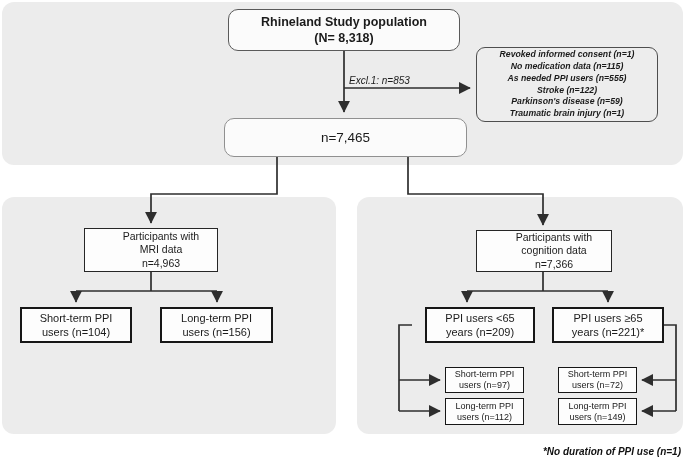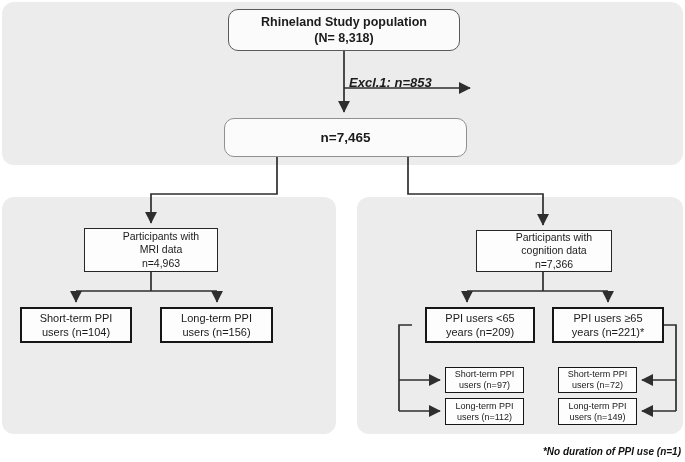--- a/index.html
+++ b/index.html
@@ -14,27 +14,27 @@
     display:flex;flex-direction:column;justify-content:center;align-items:center;
     text-align:center;
   }
   .rounded-strong{border:1.8px solid #5a5a5a;border-radius:10px;background:#fbfbfb;}
   .rounded-light{border:1.5px solid #909090;border-radius:10px;background:#fbfbfb;}
   .excl{border:1.5px solid #4e4e4e;border-radius:9px;background:#ededed;}
   .thin{border:1.6px solid #262626;background:#fdfdfd;}
   .thick{border:2.6px solid #161616;background:#fdfdfd;}
   .sub{border:1.7px solid #161616;background:#fdfdfd;}
   .t-title{font-size:12.5px;font-weight:bold;line-height:16px;}
-  .t-n{font-size:13.5px;font-weight:bold;}
+  .t-n{font-size:13.5px;font-weight:normal;}
   .t-excl{font-size:8.7px;font-weight:bold;font-style:italic;line-height:11.8px;}
   .t-header{font-size:10.5px;line-height:13.5px;padding-left:20px;}
   .t-mid{font-size:11px;line-height:14.5px;}
   .t-sub{font-size:9px;line-height:11px;}
   .excl-label{
-    position:absolute;left:349px;top:75px;font-size:13px;font-weight:bold;
+    position:absolute;left:349px;top:75px;font-size:10px;font-weight:normal;
     font-style:italic;
   }
   .footnote{
     position:absolute;right:4px;top:446px;font-size:10px;font-weight:bold;
     font-style:italic;color:#111;
   }
 </style>
 </head>
 <body>
 
@@ -72,20 +72,28 @@
     </g>
   </svg>
 
   <div class="box rounded-strong t-title" style="left:228px;top:9px;width:232px;height:42px;">
     <span>Rhineland Study population</span>
     <span>(N= 8,318)</span>
   </div>
 
   <span class="excl-label">Excl.1: n=853</span>
 
+  <div class="box excl t-excl" style="left:476px;top:47px;width:182px;height:75px;">
+    <span>Revoked informed consent (n=1)</span>
+    <span>No medication data (n=115)</span>
+    <span>As needed PPI users (n=555)</span>
+    <span>Stroke (n=122)</span>
+    <span>Parkinson's disease (n=59)</span>
+    <span>Traumatic brain injury (n=1)</span>
+  </div>
 
   <div class="box rounded-light t-n" style="left:224px;top:118px;width:243px;height:39px;">
     <span>n=7,465</span>
   </div>
 
   <div class="box thin t-header" style="left:84px;top:228px;width:134px;height:44px;">
     <span>Participants with</span>
     <span>MRI data</span>
     <span>n=4,963</span>
   </div>

